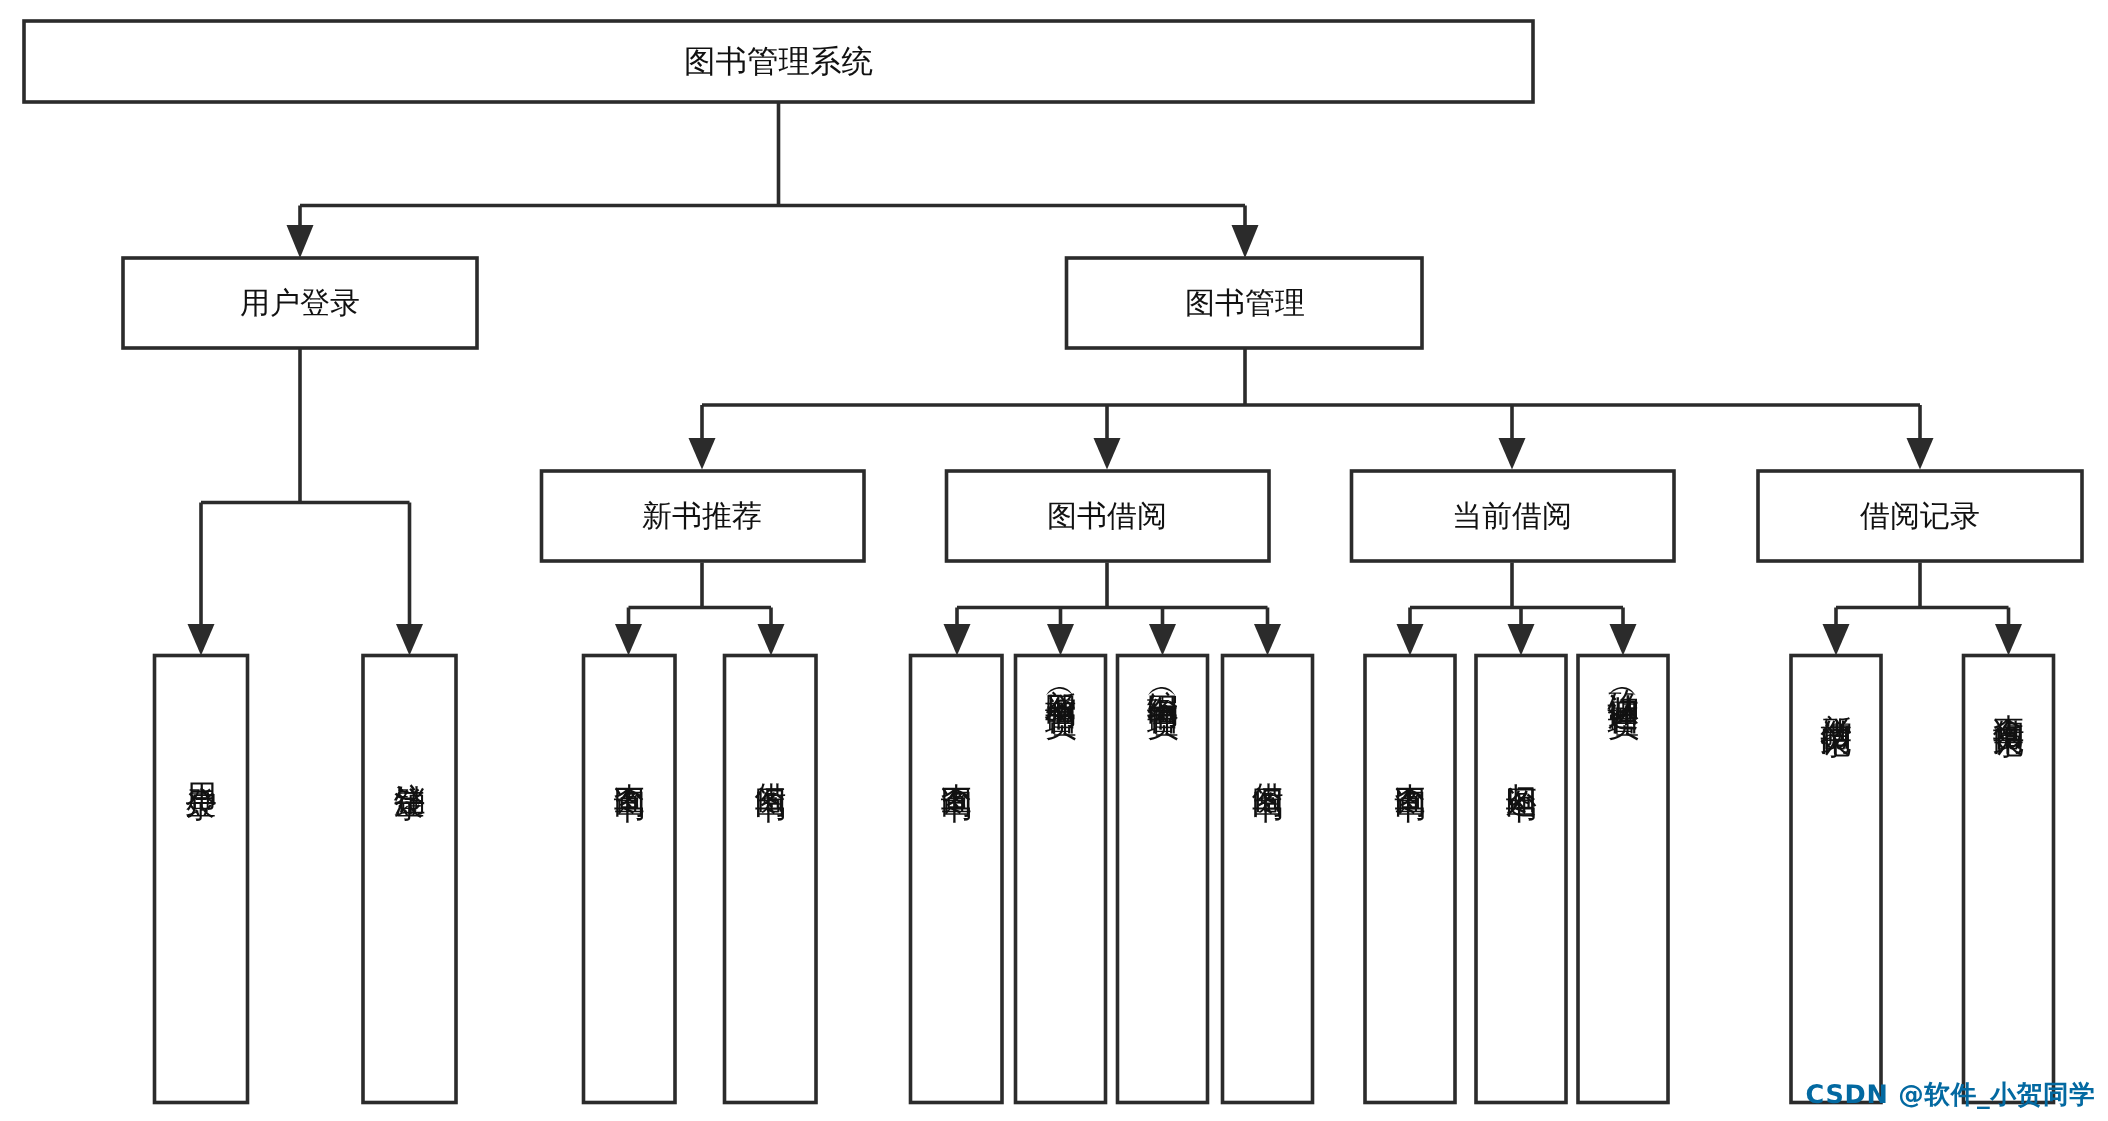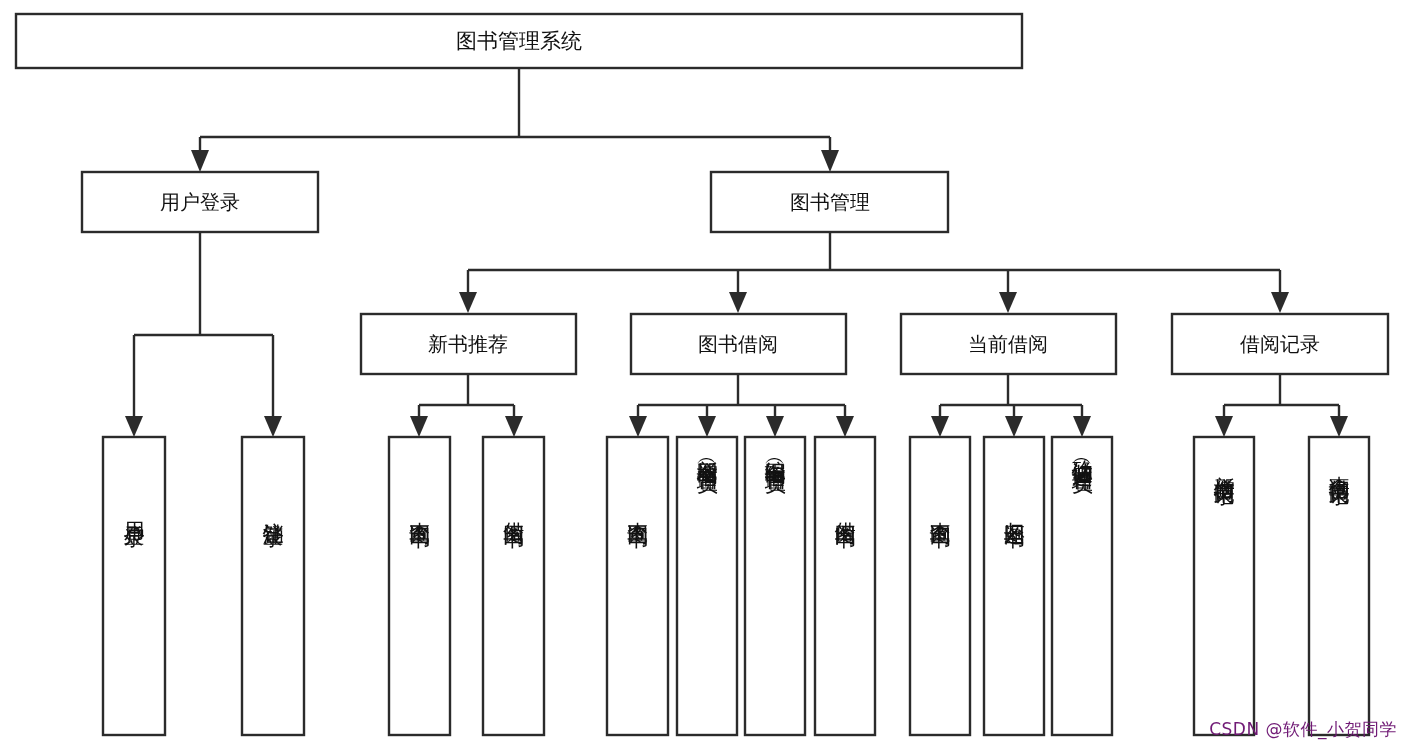--- a/index.html
+++ b/index.html
@@ -69,23 +69,24 @@
     color: #111111;
     white-space: nowrap;
     text-align: start;
   }
   .watermark {
     position: absolute;
     right: 8px;
     bottom: 6px;
     font-family: "DejaVu Sans", "Liberation Sans", sans-serif;
     font-size: 17px;
-    color: #701a75;
+    color: #0369a1;
     letter-spacing: 0.5px;
     white-space: nowrap;
+    font-weight: bold;
   }
 </style>
 </head>
 <body>
 
 <div id="diagram-root">
 
   <svg class="diagram-canvas" viewBox="0 0 1405 747" xmlns="http://www.w3.org/2000/svg">
     <defs></defs>
 

